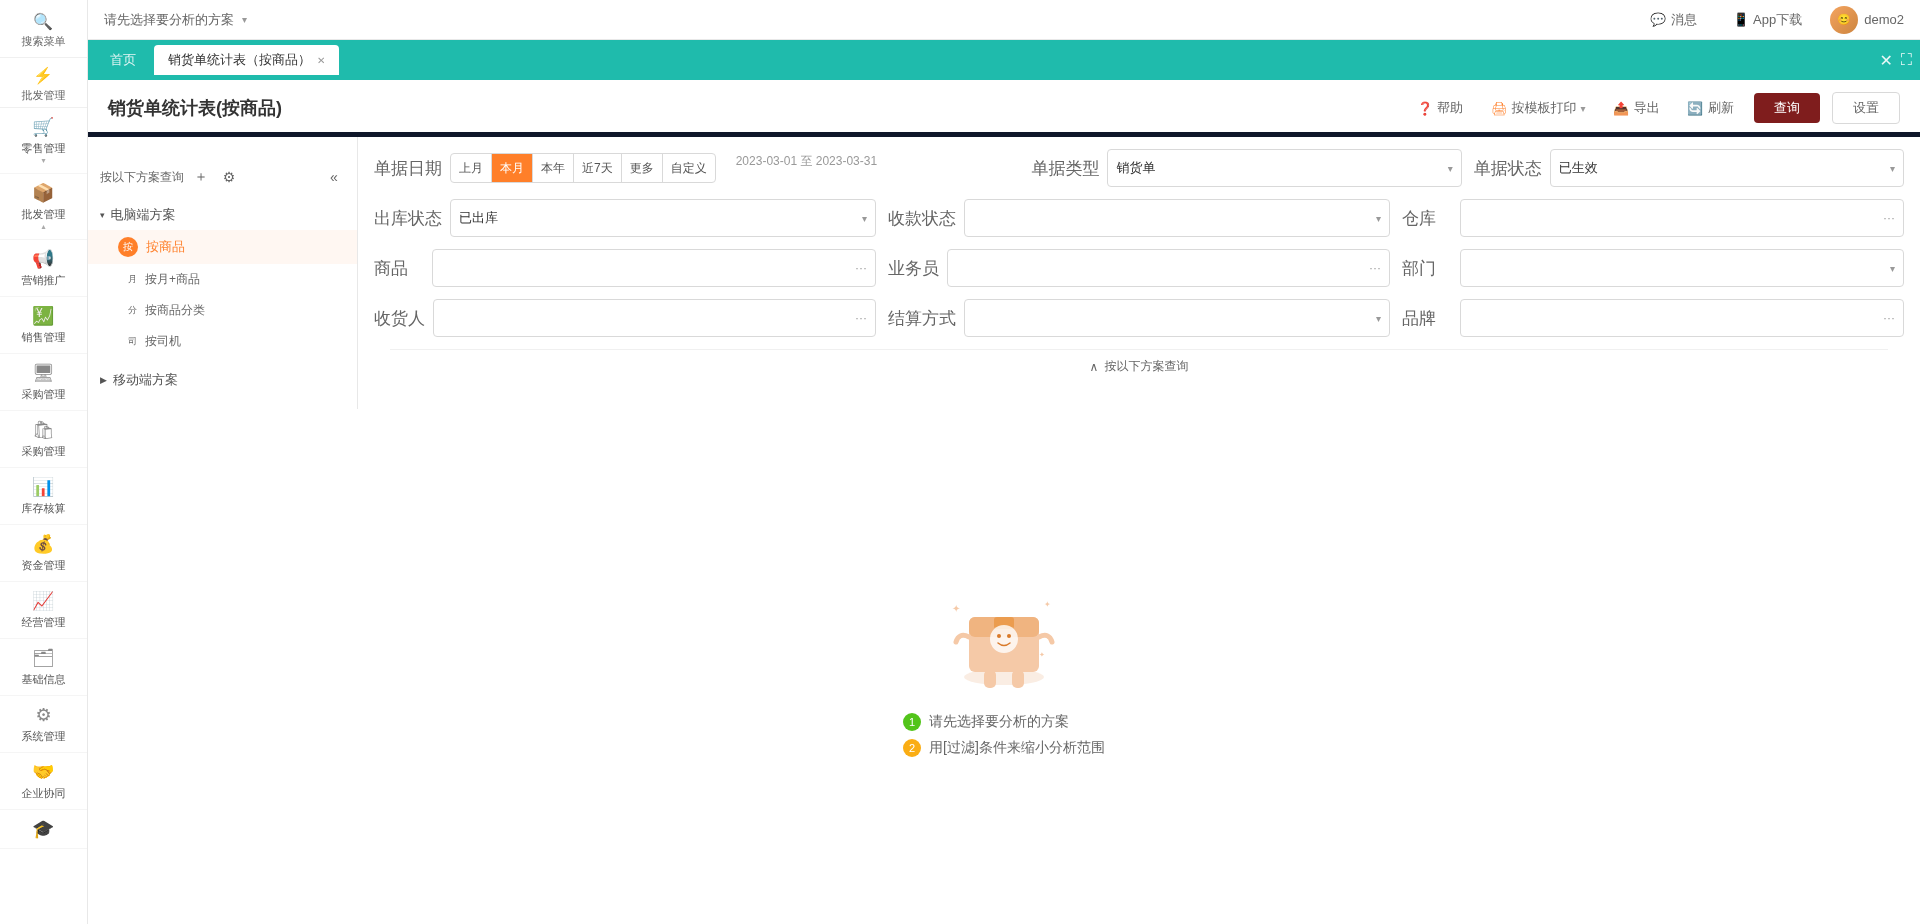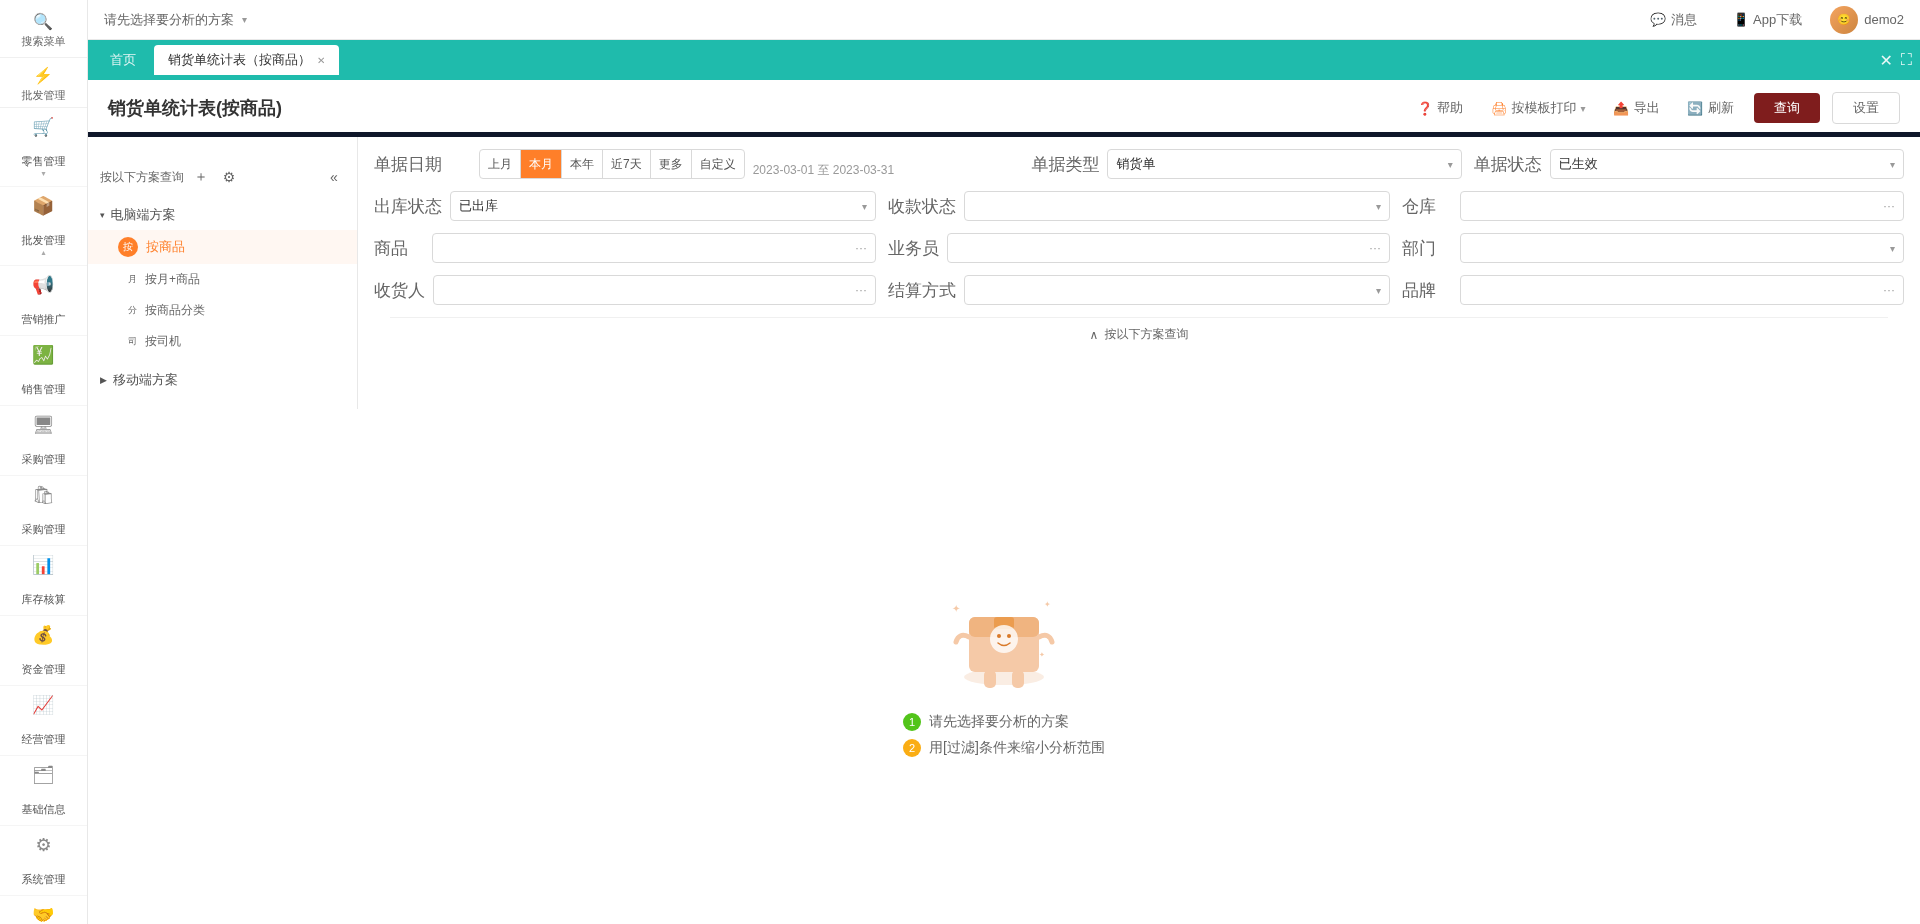--- a/index.html
+++ b/index.html
@@ -62,21 +62,21 @@
     .sidebar-item {
       width: 100%;
       padding: 8px 0;
       display: flex;
       flex-direction: column;
       align-items: center;
       cursor: pointer;
       border-bottom: 1px solid #f5f5f5;
     }
     .sidebar-item .icon-wrap { font-size: 18px; color: #888; }
-    .sidebar-item .label { font-size: 11px; color: #555; margin-top: 16px; }
+    .sidebar-item .label { font-size: 11px; color: #555; margin-top: 3px; }
 
     
     .main-area {
       flex: 1;
       display: flex;
       flex-direction: column;
       overflow: hidden;
     }
 
     
@@ -297,40 +297,39 @@
       flex: 1;
     }
     .filter-label {
       color: #666;
       font-size: 17px;
       white-space: nowrap;
       min-width: 50px;
     }
     .filter-control {
       flex: 1;
-      height: 30px;
+      height: 38px;
       border: 1px solid #d9d9d9;
       border-radius: 4px;
       padding: 0 8px;
       font-size: 13px;
       display: flex;
       align-items: center;
       justify-content: space-between;
       cursor: pointer;
       background: #fff;
       color: #333;
       position: relative;
     }
     .filter-control .dropdown-arrow { color: #999; font-size: 10px; }
     .filter-control .more-btn { color: #999; font-size: 12px; }
     .date-filter {
       display: flex;
-      align-items: flex-end;
-      gap: 0;
-      margin-left: 29px;
+      align-items: flex-start;
+      gap: 12px;
     }
     .date-tabs {
       display: flex;
       border: 1px solid #d9d9d9;
       border-radius: 4px;
       overflow: hidden;
       height: 30px;
     }
     .date-tab {
       padding: 0 8px;

